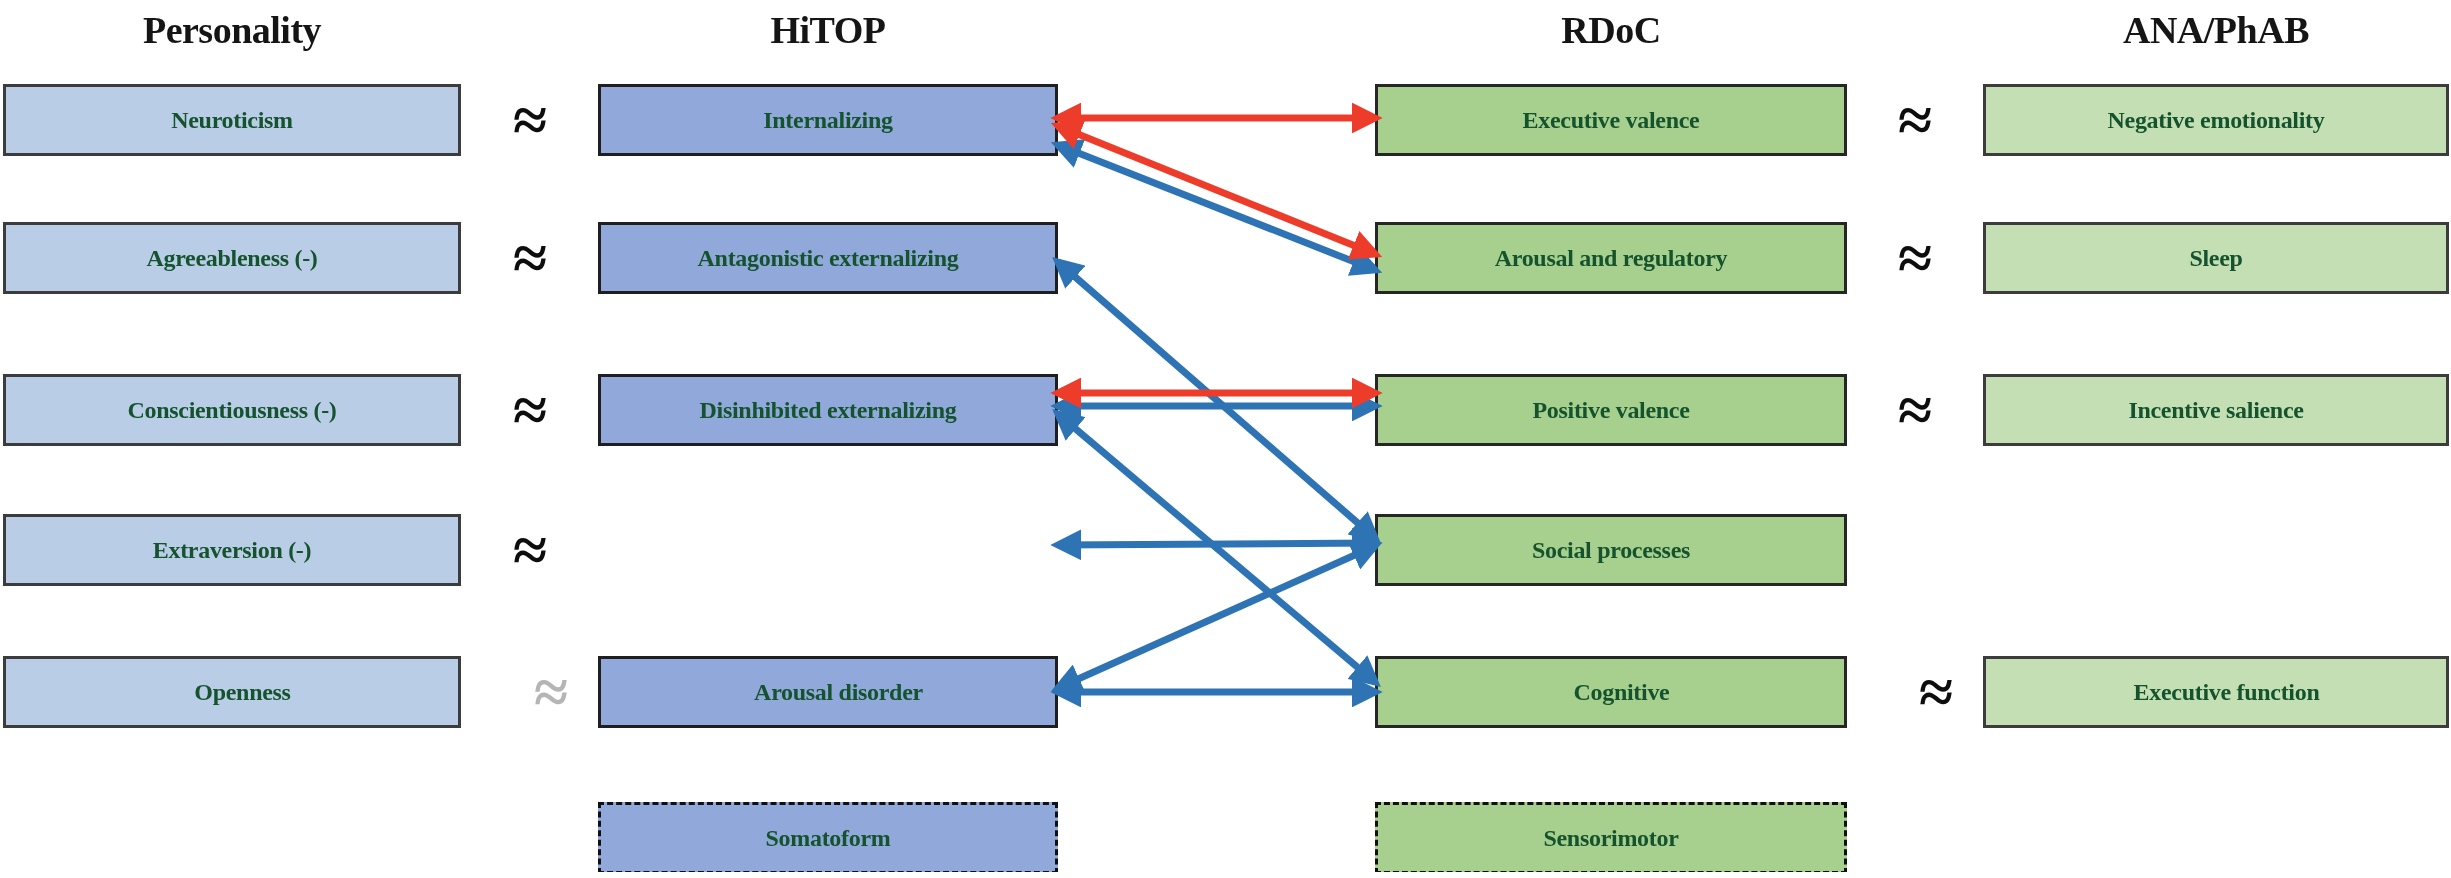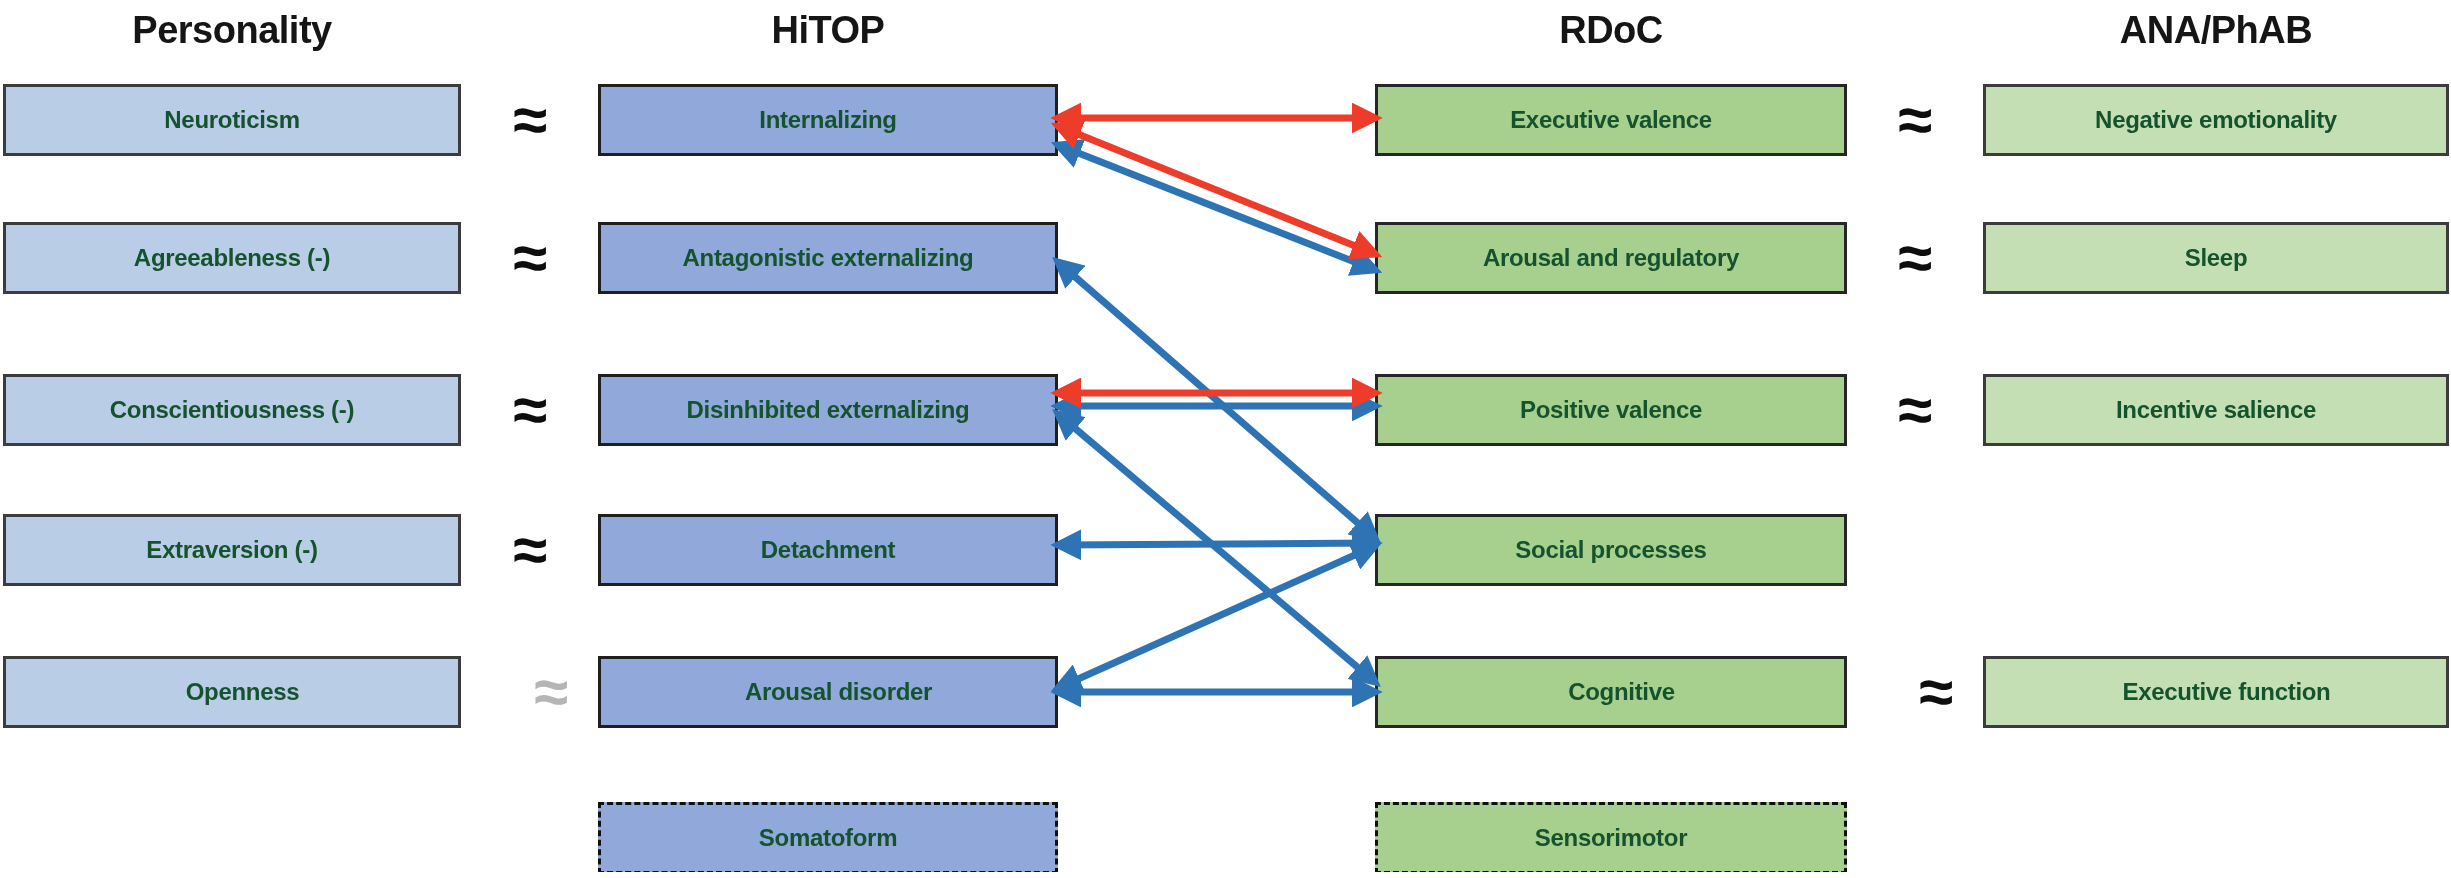--- a/index.html
+++ b/index.html
@@ -1,20 +1,20 @@
 <!DOCTYPE html>
 <html><head>
 <meta charset="utf-8">
 <style>
   html,body{margin:0;padding:0;background:#ffffff;}
   .stage{
     position:relative;
     width:2451px;height:872px;
     background:#ffffff;
-    font-family:Liberation Sans, sans-serif;
+    font-family:Liberation Serif, serif;
     overflow:hidden;
   }
   .col-header{
     position:absolute;top:4px;height:52px;
     display:flex;align-items:center;justify-content:center;
     font-size:38px;font-weight:bold;color:#151515;
     letter-spacing:-0.5px;
   }
   .hdr-personality{left:3px;width:458px;}
   .hdr-hitop{left:598px;width:460px;}
@@ -64,21 +64,20 @@
 
   <div class="node col-p row-1">Neuroticism</div>
   <div class="node col-p row-2">Agreeableness (-)</div>
   <div class="node col-p row-3">Conscientiousness (-)</div>
   <div class="node col-p row-4">Extraversion (-)</div>
   <div class="node col-p row-5">Openness</div>
 
   <div class="node col-h row-1">Internalizing</div>
   <div class="node col-h row-2">Antagonistic externalizing</div>
   <div class="node col-h row-3">Disinhibited externalizing</div>
-  <div class="node col-h row-4">Detachment</div>
   <div class="node col-h row-5">Arousal disorder</div>
   <div class="node col-h row-6 dashed">Somatoform</div>
 
   <div class="node col-r row-1">Executive valence</div>
   <div class="node col-r row-2">Arousal and regulatory</div>
   <div class="node col-r row-3">Positive valence</div>
   <div class="node col-r row-4">Social processes</div>
   <div class="node col-r row-5">Cognitive</div>
   <div class="node col-r row-6 dashed">Sensorimotor</div>
 

